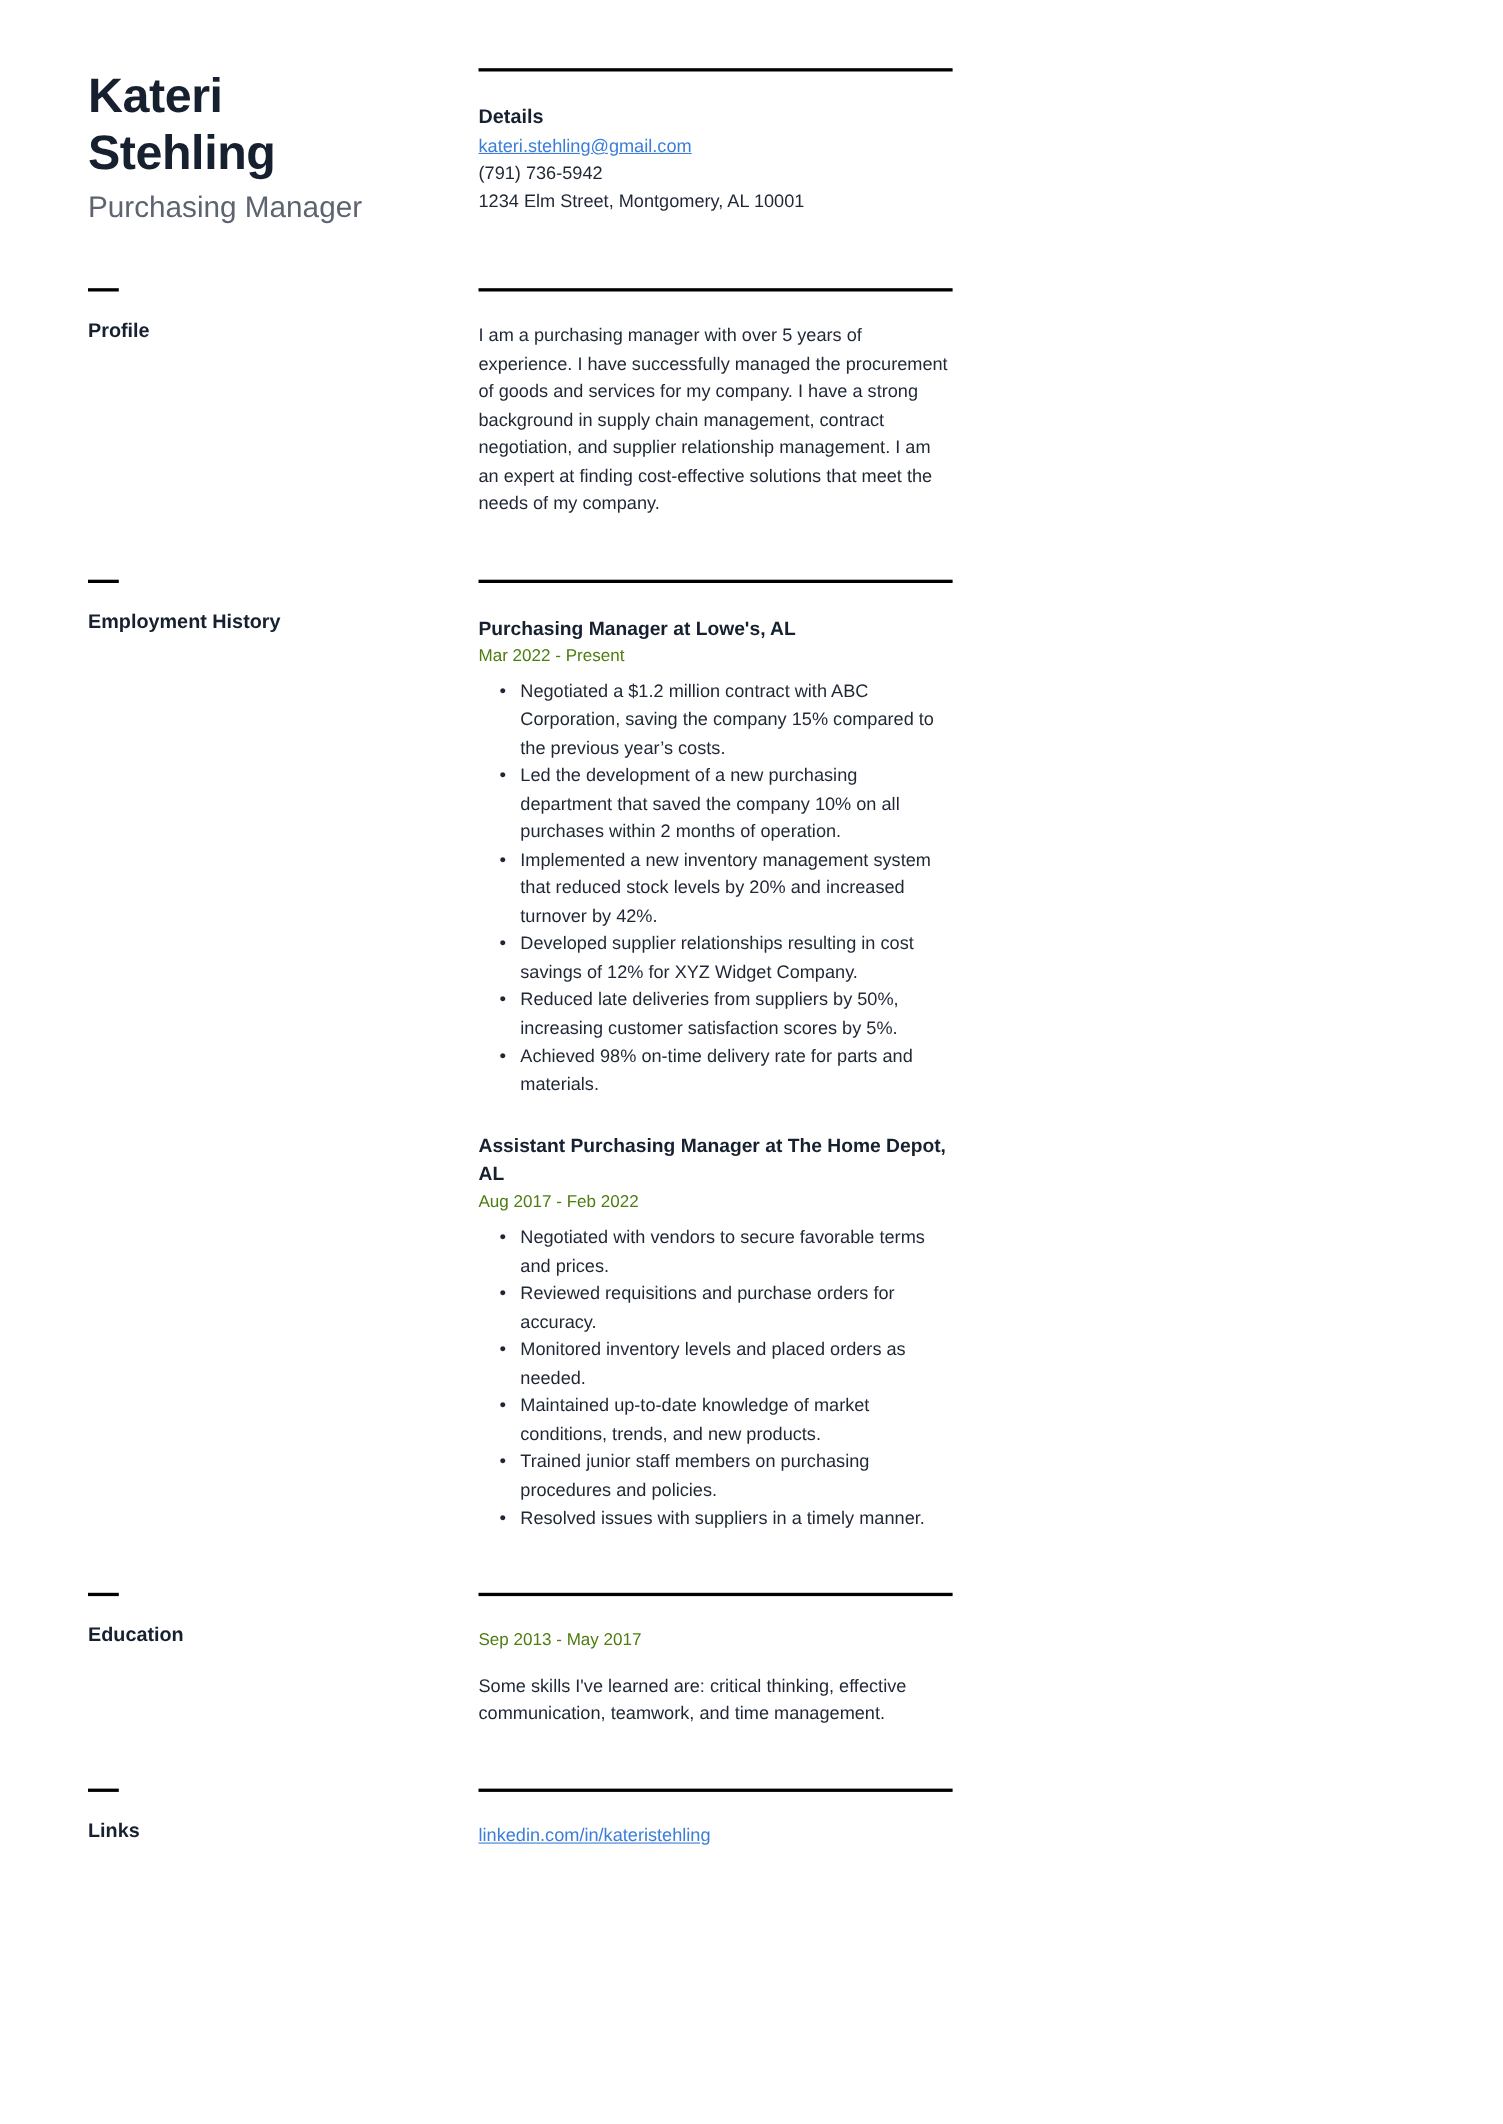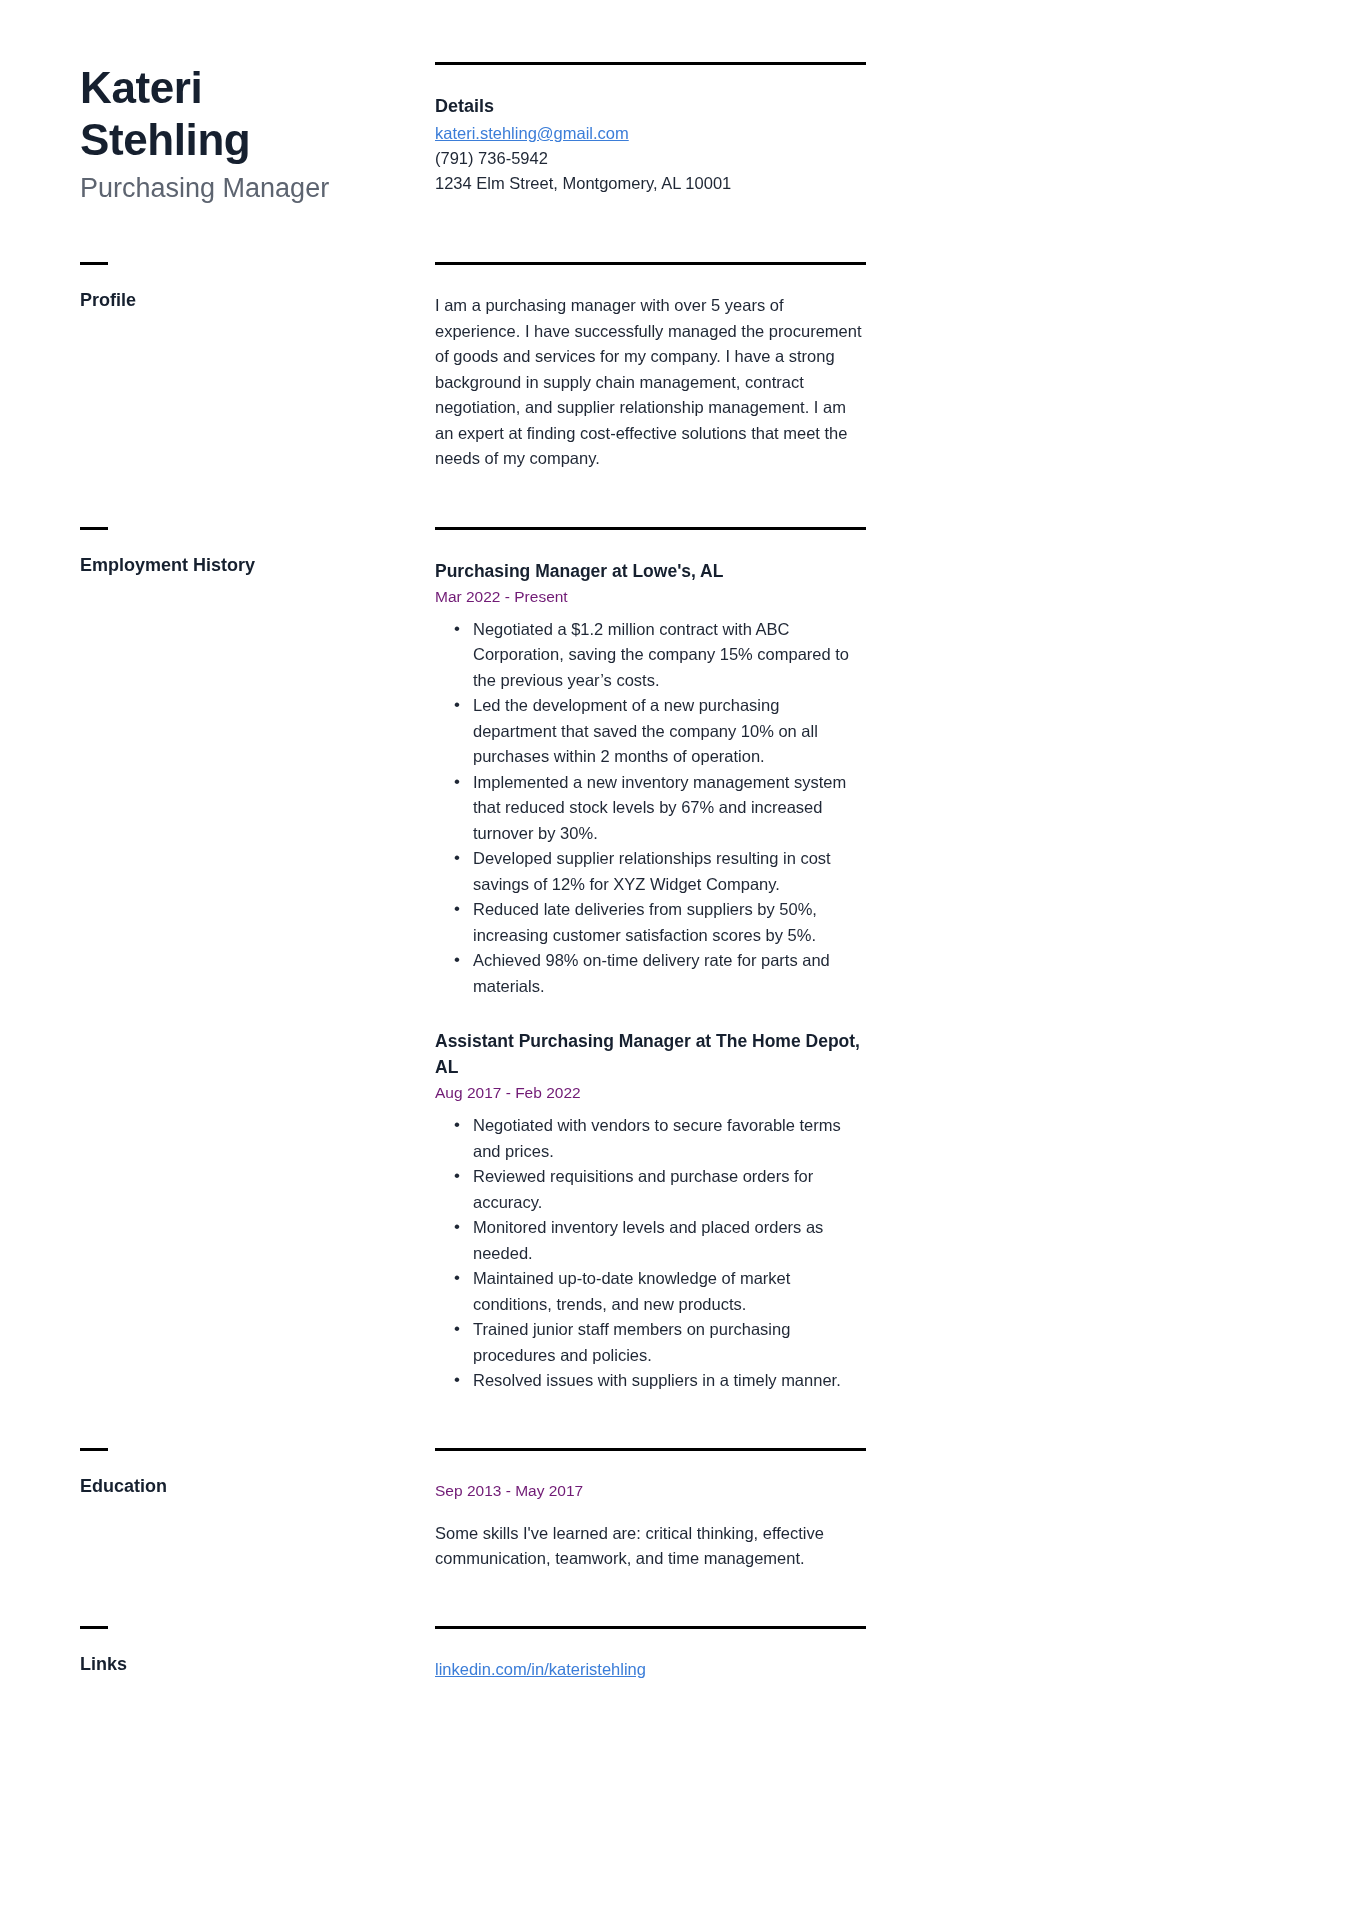--- a/index.html
+++ b/index.html
@@ -110,21 +110,21 @@
 
   .entry-title {
     font-size: 17.5px;
     line-height: 26px;
     font-weight: bold;
     color: #16202f;
   }
   .entry-date {
     font-size: 15.5px;
     line-height: 24px;
-    color: #701a75;
+    color: #4d7c0f;
     margin-top: 1px;
   }
   ul.bullets {
     margin: 8px 0 0 0;
     padding-left: 36px;
     list-style: none;
   }
   ul.bullets li {
     position: relative;
     font-size: 16.5px;
@@ -194,21 +194,21 @@
     </div>
     <div class="col-right">
       <div class="rule-full rule-offset"></div>
 
       <div class="entry">
         <div class="entry-title">Purchasing Manager at Lowe's, AL</div>
         <div class="entry-date">Mar 2022 - Present</div>
         <ul class="bullets">
           <li>Negotiated a $1.2 million contract with ABC Corporation, saving the company 15% compared to the previous year’s costs.</li>
           <li>Led the development of a new purchasing department that saved the company 10% on all purchases within 2 months of operation.</li>
-          <li>Implemented a new inventory management system that reduced stock levels by 67% and increased turnover by 30%.</li>
+          <li>Implemented a new inventory management system that reduced stock levels by 20% and increased turnover by 42%.</li>
           <li>Developed supplier relationships resulting in cost savings of 12% for XYZ Widget Company.</li>
           <li>Reduced late deliveries from suppliers by 50%, increasing customer satisfaction scores by 5%.</li>
           <li>Achieved 98% on-time delivery rate for parts and materials.</li>
         </ul>
       </div>
 
       <div class="entry">
         <div class="entry-title">Assistant Purchasing Manager at The Home Depot, AL</div>
         <div class="entry-date">Aug 2017 - Feb 2022</div>
         <ul class="bullets">

